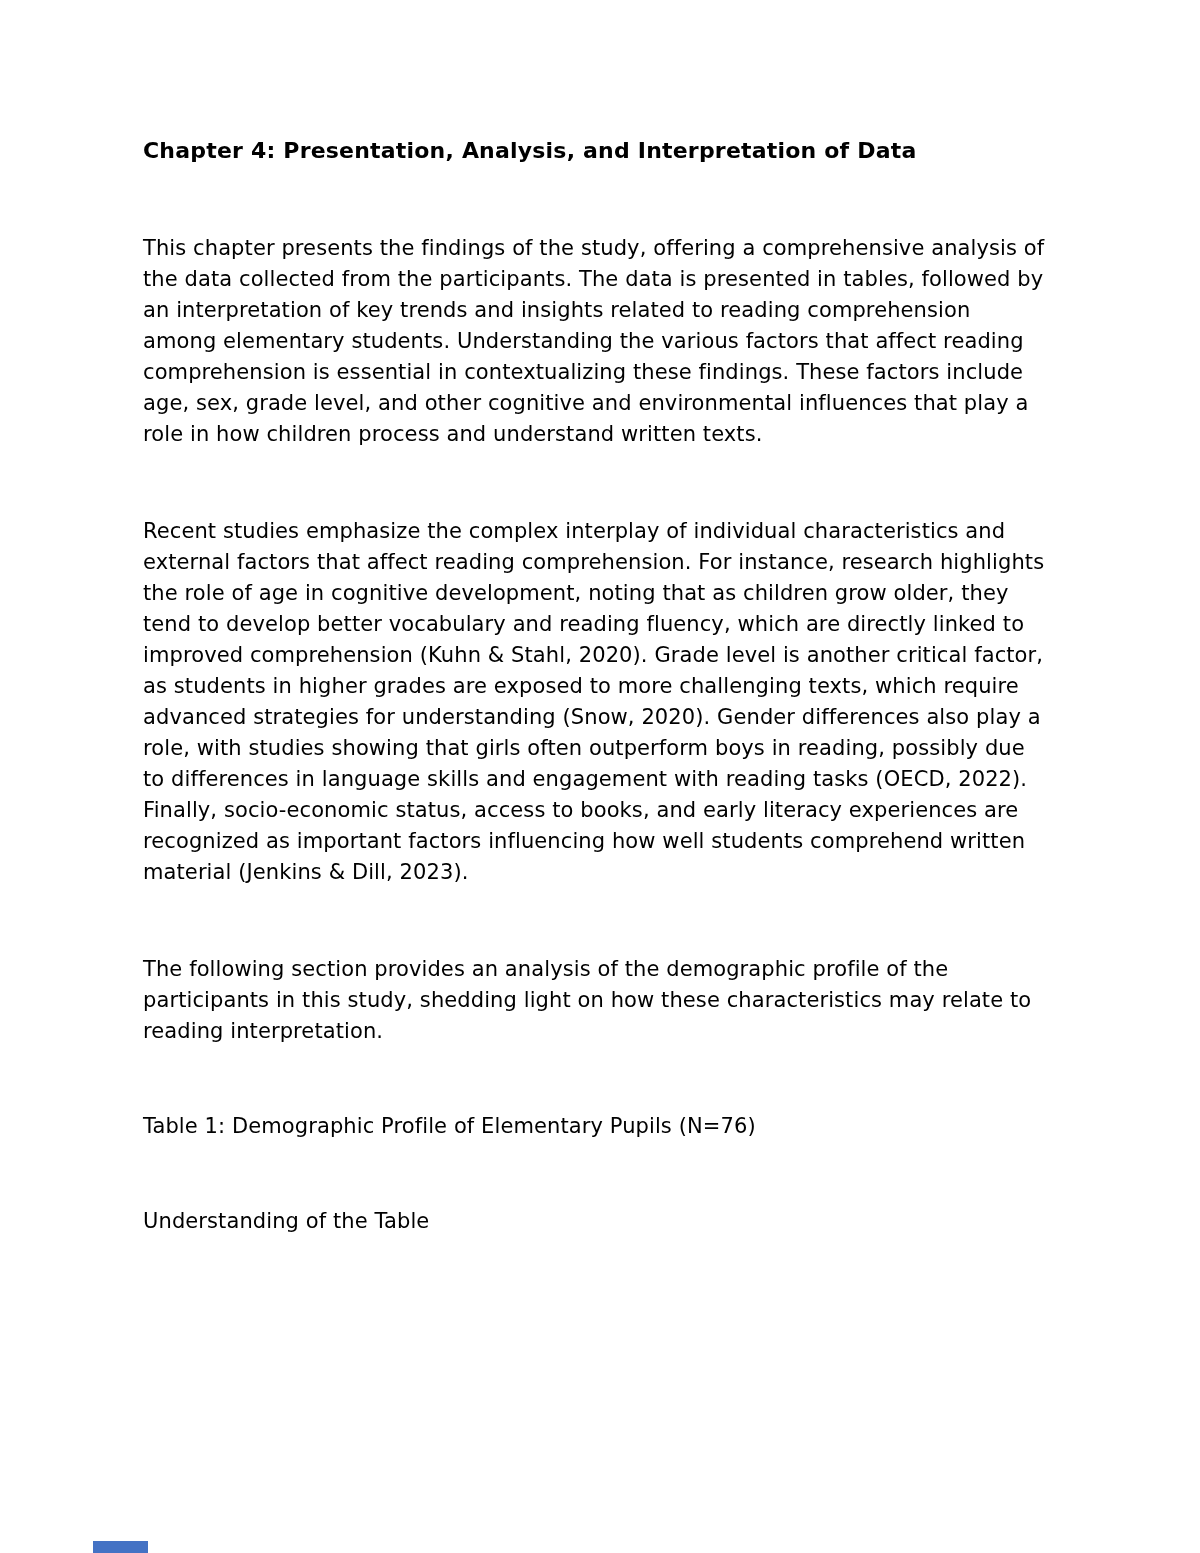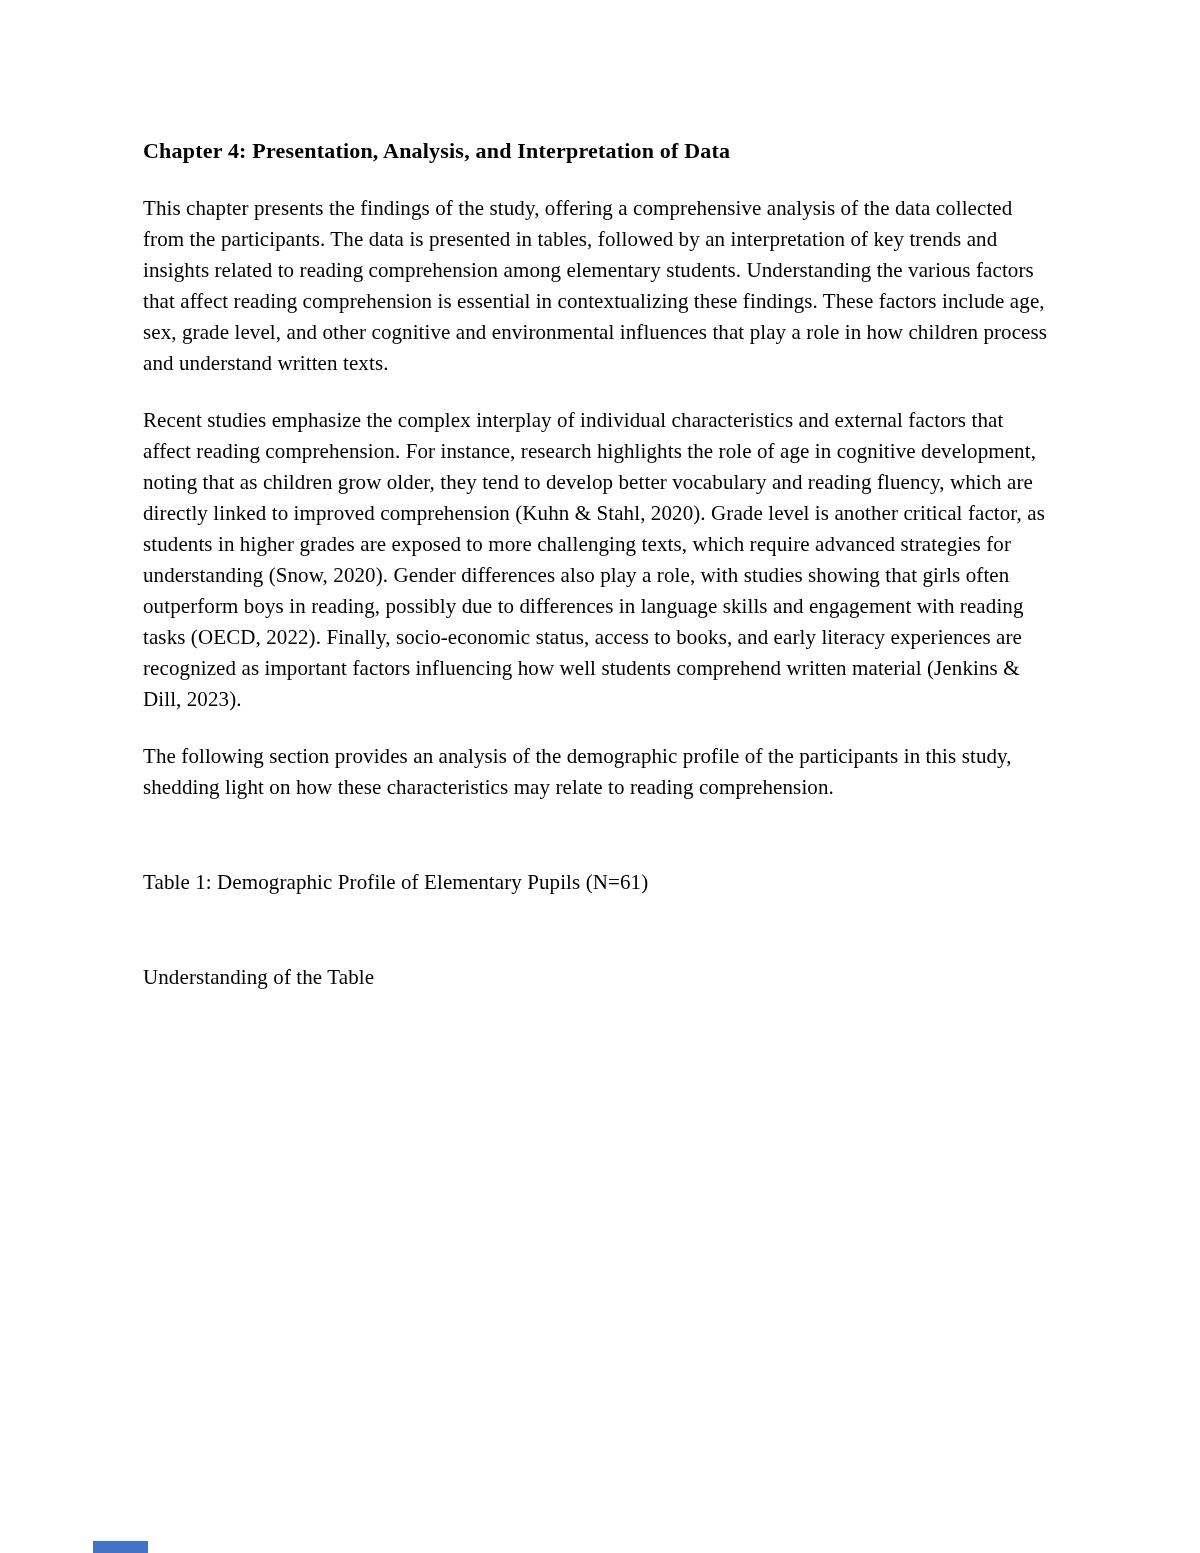--- a/index.html
+++ b/index.html
@@ -13,37 +13,36 @@
     font-family: "DejaVu Sans", "Liberation Sans", sans-serif;
     color: #000000;
     -webkit-font-smoothing: antialiased;
   }
   .page {
     position: relative;
     width: 1200px;
     height: 1553px;
     background: #ffffff;
     overflow: hidden;
-    font-family: Liberation Serif, serif;
   }
   .content {
     padding: 135px 150px 0 143px;
   }
   .doc-heading {
     font-size: 22px;
     font-weight: 700;
     line-height: 32px;
     margin: 0;
     letter-spacing: 0.2px;
   }
   .body-text {
     font-size: 21px;
     font-weight: 400;
     line-height: 31px;
-    margin: 26px 0 0 0;
+    margin: 66px 0 0 0;
     letter-spacing: 0.1px;
   }
   .sub-heading {
     font-size: 21px;
     font-weight: 400;
     line-height: 31px;
     margin: 64px 0 0 0;
     letter-spacing: 0.1px;
   }
   .table-fragment {
@@ -60,23 +59,23 @@
 
 <div class="page">
   <div class="content">
 
     <h1 class="doc-heading">Chapter 4: Presentation, Analysis, and Interpretation of Data</h1>
 
     <p class="body-text">This chapter presents the findings of the study, offering a comprehensive analysis of the data collected from the participants. The data is presented in tables, followed by an interpretation of key trends and insights related to reading comprehension among elementary students. Understanding the various factors that affect reading comprehension is essential in contextualizing these findings. These factors include age, sex, grade level, and other cognitive and environmental influences that play a role in how children process and understand written texts.</p>
 
     <p class="body-text">Recent studies emphasize the complex interplay of individual characteristics and external factors that affect reading comprehension. For instance, research highlights the role of age in cognitive development, noting that as children grow older, they tend to develop better vocabulary and reading fluency, which are directly linked to improved comprehension (Kuhn &amp; Stahl, 2020). Grade level is another critical factor, as students in higher grades are exposed to more challenging texts, which require advanced strategies for understanding (Snow, 2020). Gender differences also play a role, with studies showing that girls often outperform boys in reading, possibly due to differences in language skills and engagement with reading tasks (OECD, 2022). Finally, socio-economic status, access to books, and early literacy experiences are recognized as important factors influencing how well students comprehend written material (Jenkins &amp; Dill, 2023).</p>
 
-    <p class="body-text">The following section provides an analysis of the demographic profile of the participants in this study, shedding light on how these characteristics may relate to reading comprehension.</p>
+    <p class="body-text">The following section provides an analysis of the demographic profile of the participants in this study, shedding light on how these characteristics may relate to reading interpretation.</p>
 
-    <p class="sub-heading">Table 1: Demographic Profile of Elementary Pupils (N=61)</p>
+    <p class="sub-heading">Table 1: Demographic Profile of Elementary Pupils (N=76)</p>
 
     <p class="sub-heading">Understanding of the Table</p>
 
 
   </div>
 
   <div class="table-fragment" style="background: rgb(68, 114, 196);"></div>
 </div>
 
 </body></html>

